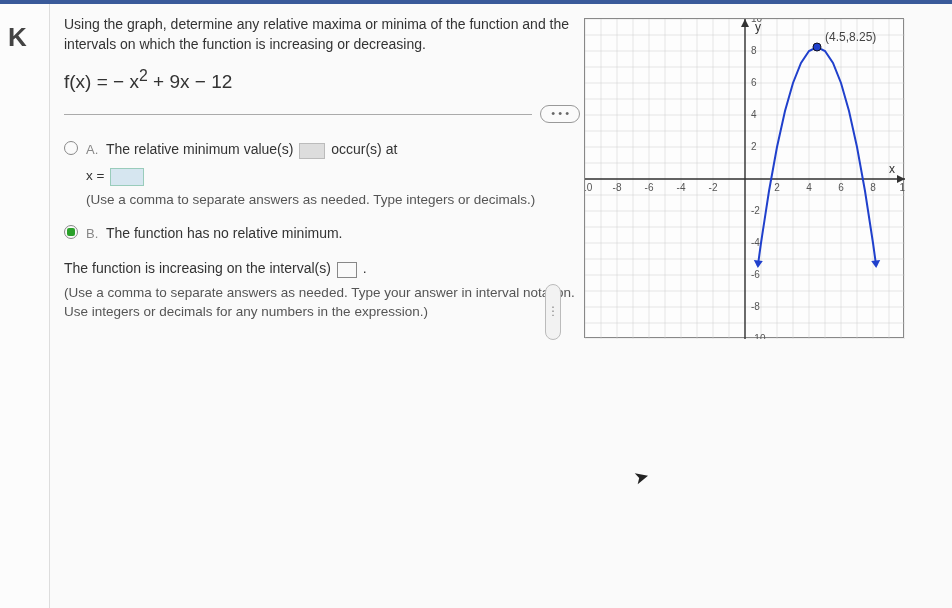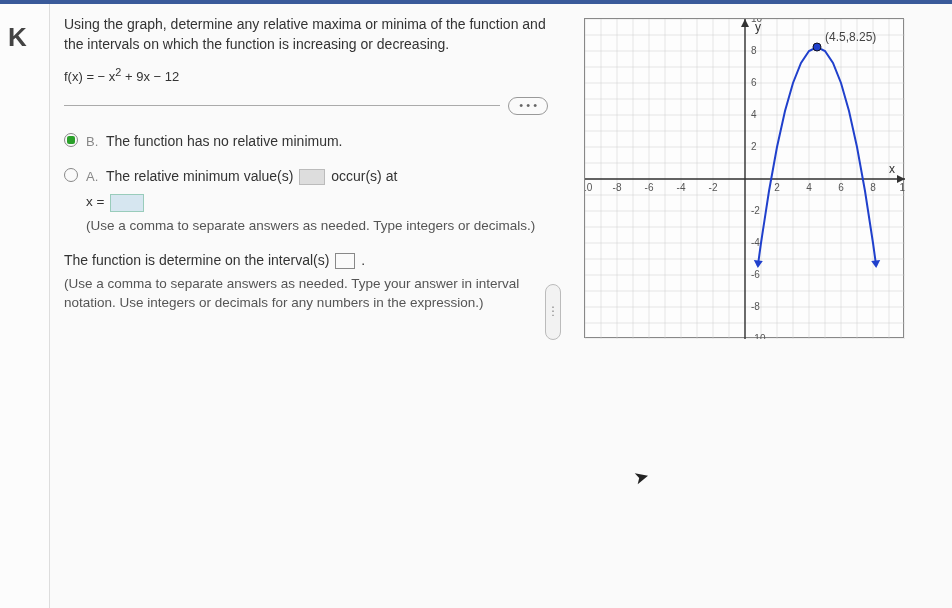--- a/index.html
+++ b/index.html
@@ -25,25 +25,25 @@
     background: #fcfcfc;
   }
   .back-btn { font-size: 26px; font-weight: 700; color: #444; cursor: pointer; user-select: none; }
   .content {
     flex: 1;
     padding: 10px 18px 14px 14px;
     font-size: 14px;
     line-height: 1.45;
     position: relative;
   }
-  .two-col { display: flex; gap: 36px; }
+  .two-col { display: flex; gap: 4px; }
   .left { flex: 1; min-width: 0; }
   .right { width: 350px; padding-top: 4px; }
   .question { margin-bottom: 10px; }
-  .formula { margin: 6px 0 10px; font-size: 13px; }
+  .formula { margin: 6px 0 10px; font-size: 19px; }
   .divider-wrap { display:flex; align-items:center; margin: 6px 0 16px; }
   .divider-line { flex:1; height:1px; background:#aaa; }
   .divider-pill { border:1px solid #999; border-radius:10px; padding:0 10px; font-size:11px; color:#666; background:#fafafa; margin-left:8px;}
   .choice { display:flex; align-items:flex-start; gap:8px; margin: 8px 0 14px; }
   .choice .radio { width:14px; height:14px; border:1.5px solid #888; border-radius:50%; margin-top:2px; flex:none; cursor:pointer; position:relative;}
   .choice .radio.checked::after { content:""; position:absolute; inset:2px; background:#2aa02a; border-radius:2px; }
   .choice .letter { color:#888; margin-right:4px; font-size:13px;}
   .choice-body { flex:1; }
   .sub { margin-left: 22px; font-size: 13.5px; }
   .hint { color:#555; font-size:13.5px; }
@@ -82,44 +82,44 @@
         </div>
 
         <div class="divider-wrap">
           <div class="divider-line"></div>
           <div class="divider-pill">• • •</div>
         </div>
 
 
 
         <div class="choice">
-          <div class="radio checked"></div>
-          <div class="choice-body">
-            <span class="letter">B.</span>
-            <span>The function has no relative minimum.</span>
-          </div>
-        </div>
-
-        <div class="choice">
           <div class="radio"></div>
           <div class="choice-body">
             <span class="letter">A.</span>
             <span>The relative minimum value(s) </span>
             <span class="answer-box"></span>
             <span> occur(s) at</span>
             <div class="sub" style="margin-left:0; margin-top:6px;">
               <span>x = </span>
               <span class="answer-input"></span>
             </div>
             <div class="sub hint" style="margin-left:0; margin-top:4px;">(Use a comma to separate answers as needed. Type integers or decimals.)</div>
           </div>
         </div>
 
+        <div class="choice">
+          <div class="radio checked"></div>
+          <div class="choice-body">
+            <span class="letter">B.</span>
+            <span>The function has no relative minimum.</span>
+          </div>
+        </div>
+
         <div class="section">
-          <span>The function is determine on the interval(s) </span>
+          <span>The function is increasing on the interval(s) </span>
           <span class="answer-outline"></span>
           <span>.</span>
           <div class="hint" style="margin-top:4px;">(Use a comma to separate answers as needed. Type your answer in interval notation. Use integers or decimals for any numbers in the expression.)</div>
         </div>
 
       </div>
 
       <div class="right">
         <div class="graph-frame">
           <svg id="graph-svg" width="320" height="320" viewBox="0 0 320 320">

